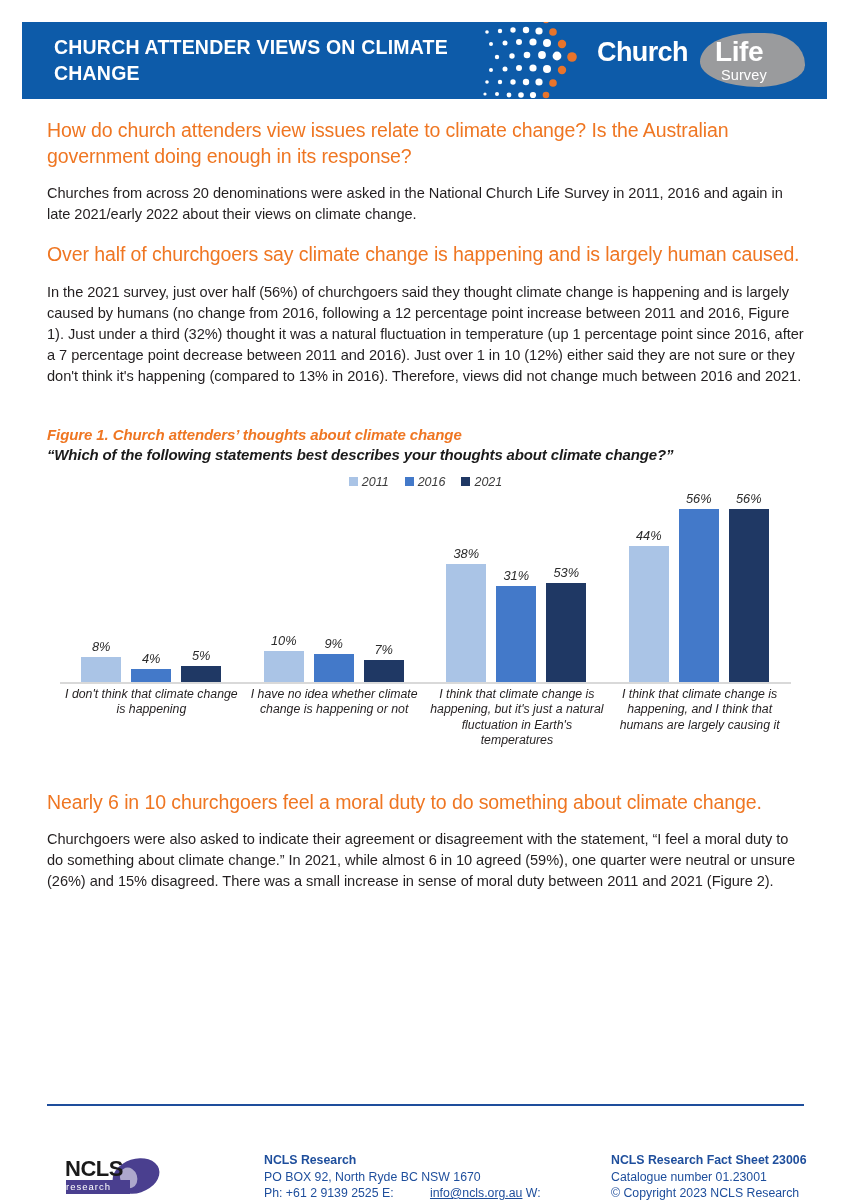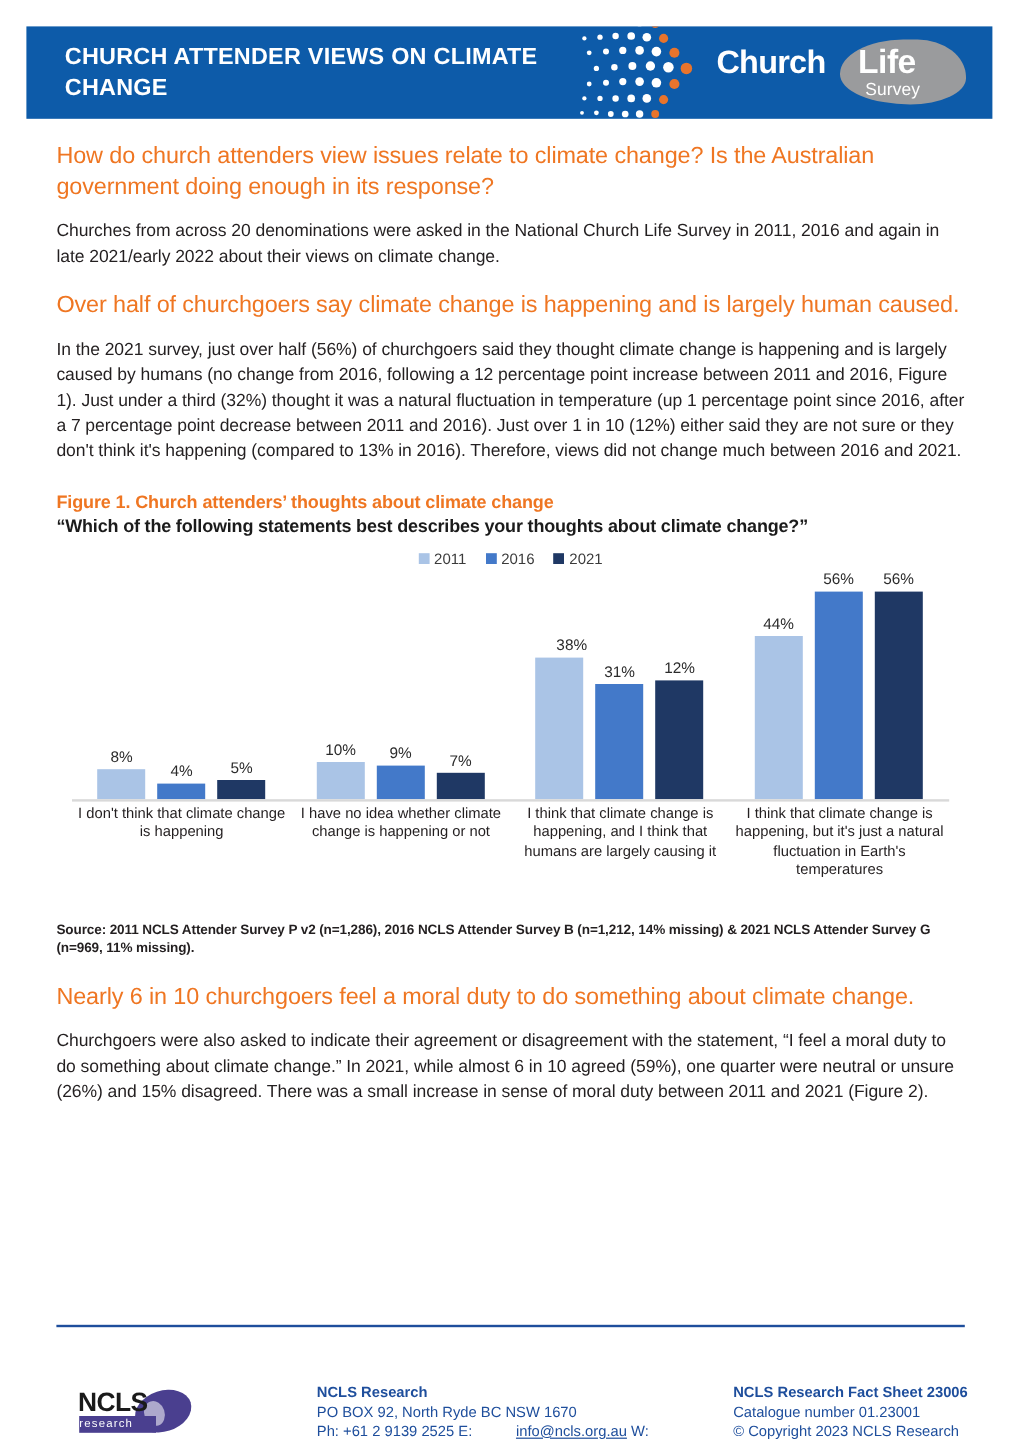--- a/index.html
+++ b/index.html
@@ -120,21 +120,21 @@
     font-size: 14.6px;
     line-height: 21px;
     color: #231f20;
     letter-spacing: -0.05px;
   }
   .sp-a { height: 14px; }
   .sp-b { height: 17px; }
   .sp-c { height: 20px; }
 
   
-  .figure-block { margin-top: 22px; }
+  .figure-block { margin-top: 38px; font-style: italic; }
   .fig-caption {
     color: #ef7622;
     font-size: 15px;
     font-weight: bold;
     line-height: 20px;
     letter-spacing: -0.1px;
   }
   .fig-question {
     color: #1b1b1b;
     font-size: 15px;
@@ -427,45 +427,44 @@
             <div class="bar-group" style="left: 182.5px; width: 182.5px;">
               <div class="bar" style="left: 21.25px; width: 40px; height: 30.8333px; background: rgb(170, 196, 230);"></div>
               <div class="bar-label" style="left: 18.25px; bottom: 33.8333px;">10%</div>
               <div class="bar" style="left: 71.25px; width: 40px; height: 27.75px; background: rgb(67, 121, 201);"></div>
               <div class="bar-label" style="left: 68.25px; bottom: 30.75px;">9%</div>
               <div class="bar" style="left: 121.25px; width: 40px; height: 21.5833px; background: rgb(31, 56, 100);"></div>
               <div class="bar-label" style="left: 118.25px; bottom: 24.5833px;">7%</div>
             </div>
             <div class="bar-group" style="left: 365px; width: 182.5px;">
               <div class="bar" style="left: 21.25px; width: 40px; height: 117.167px; background: rgb(170, 196, 230);"></div>
-              <div class="bar-label" style="left: 18.25px; bottom: 120.167px; text-align: right;">38%</div>
+              <div class="bar-label" style="left: 18.25px; bottom: 120.167px;">38%</div>
               <div class="bar" style="left: 71.25px; width: 40px; height: 95.5833px; background: rgb(67, 121, 201);"></div>
               <div class="bar-label" style="left: 68.25px; bottom: 98.5833px;">31%</div>
               <div class="bar" style="left: 121.25px; width: 40px; height: 98.6667px; background: rgb(31, 56, 100);"></div>
-              <div class="bar-label" style="left: 118.25px; bottom: 101.667px;">12%</div>
+              <div class="bar-label" style="left: 118.25px; bottom: 101.667px;">53%</div>
             </div>
             <div class="bar-group" style="left: 547.5px; width: 182.5px;">
               <div class="bar" style="left: 21.25px; width: 40px; height: 135.667px; background: rgb(170, 196, 230);"></div>
               <div class="bar-label" style="left: 18.25px; bottom: 138.667px;">44%</div>
               <div class="bar" style="left: 71.25px; width: 40px; height: 172.667px; background: rgb(67, 121, 201);"></div>
               <div class="bar-label" style="left: 68.25px; bottom: 175.667px;">56%</div>
               <div class="bar" style="left: 121.25px; width: 40px; height: 172.667px; background: rgb(31, 56, 100);"></div>
               <div class="bar-label" style="left: 118.25px; bottom: 175.667px;">56%</div>
             </div>
           </div>
         <div class="axis-line"></div>
         <div class="cat-labels" id="catlabels">
             <div class="cat-label" style="width: 182.5px;">I don't think that climate change is happening</div>
             <div class="cat-label" style="width: 182.5px;">I have no idea whether climate change is happening or not</div>
+            <div class="cat-label" style="width: 182.5px;">I think that climate change is happening, but it's just a natural fluctuation in Earth's temperatures</div>
             <div class="cat-label" style="width: 182.5px;">I think that climate change is happening, and I think that humans are largely causing it</div>
-            <div class="cat-label" style="width: 182.5px;">I think that climate change is happening, but it's just a natural fluctuation in Earth's temperatures</div>
           </div>
       </div>
 
-      <div class="source-note">Source: 2011 NCLS Attender Survey P v2 (n=1,286), 2016 NCLS Attender Survey B (n=1,212, 14% missing) &amp; 2021 NCLS Attender Survey G (n=969, 11% missing).</div>
     </div>
 
     <div class="sp-c"></div>
     <h2 class="orange-head">Nearly 6 in 10 churchgoers feel a moral duty to do something about climate change.</h2>
     <div class="sp-a"></div>
     <p class="body-text">Churchgoers were also asked to indicate their agreement or disagreement with the statement, “I feel a moral duty to do something about climate change.” In 2021, while almost 6 in 10 agreed (59%), one quarter were neutral or unsure (26%) and 15% disagreed. There was a small increase in sense of moral duty between 2011 and 2021 (Figure 2).</p>
   </div>
 
   <div class="footer-rule"></div>
   <div class="footer">

